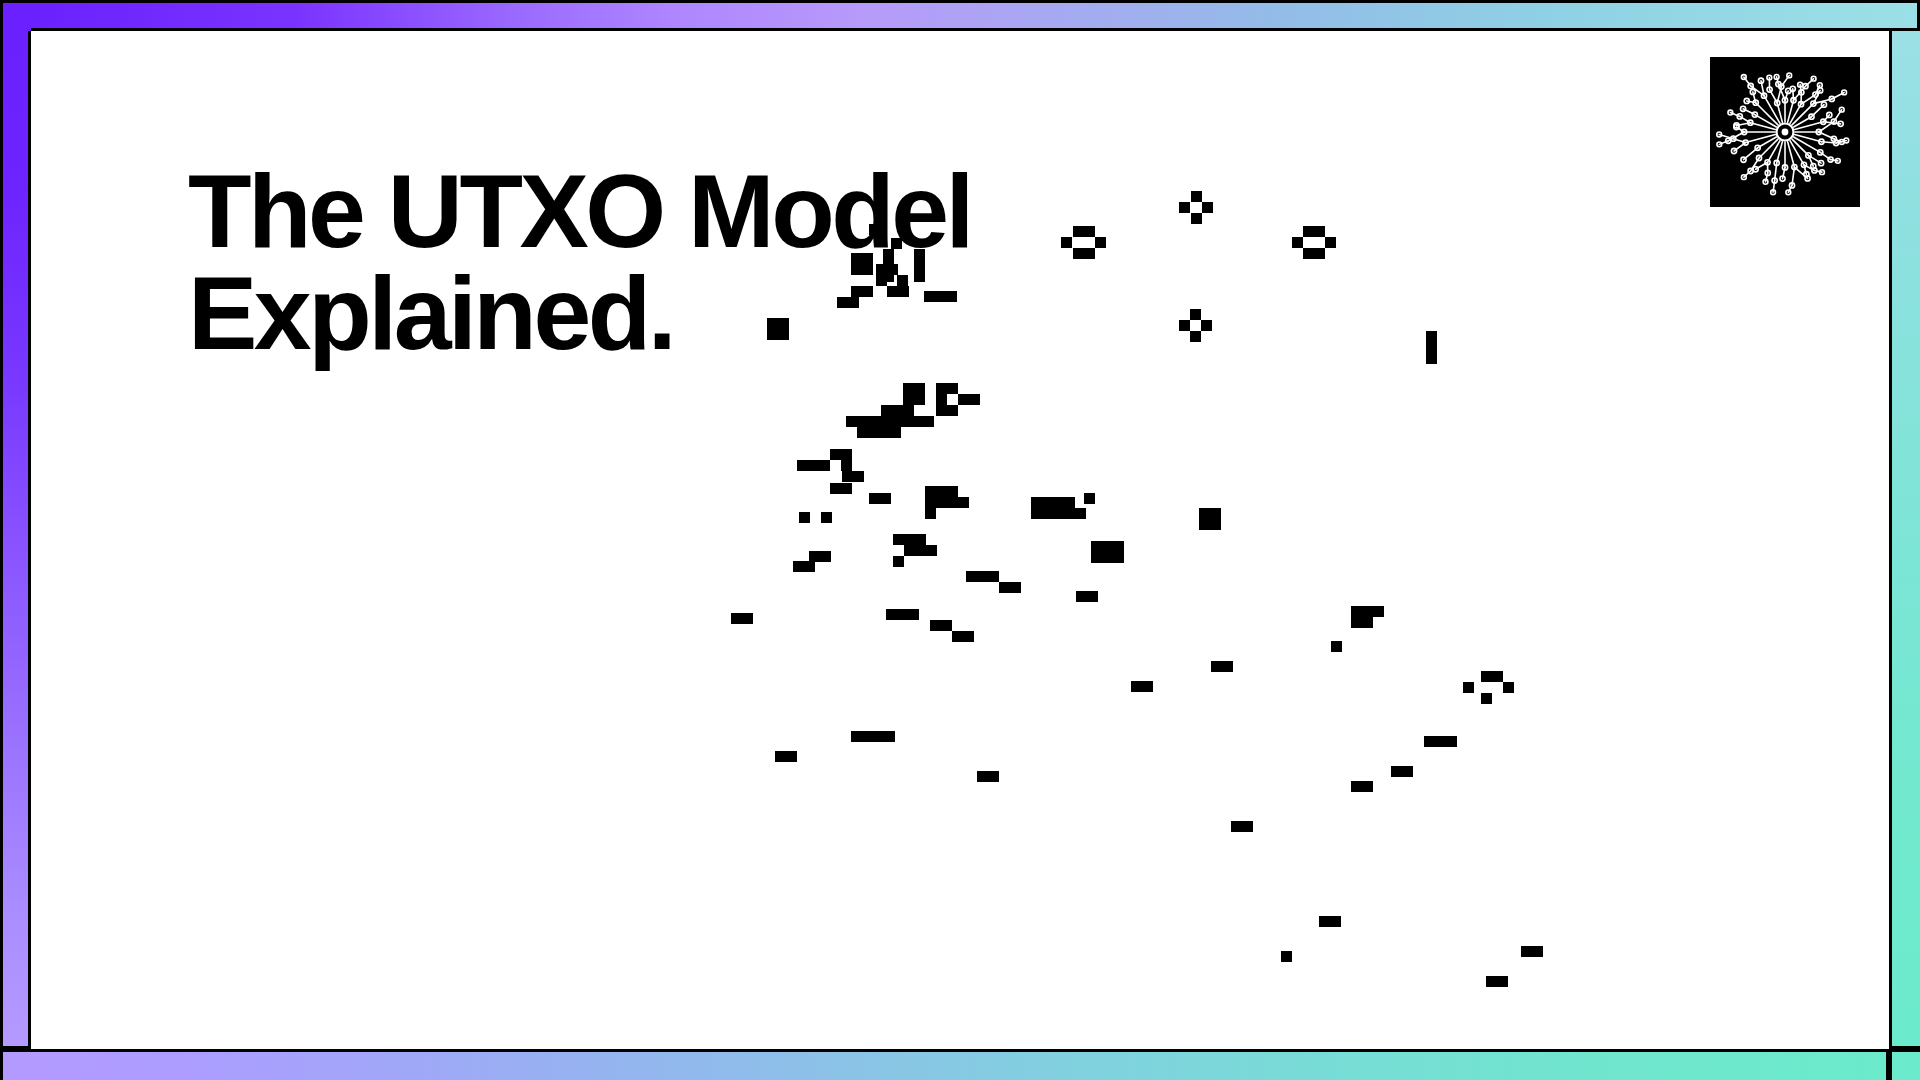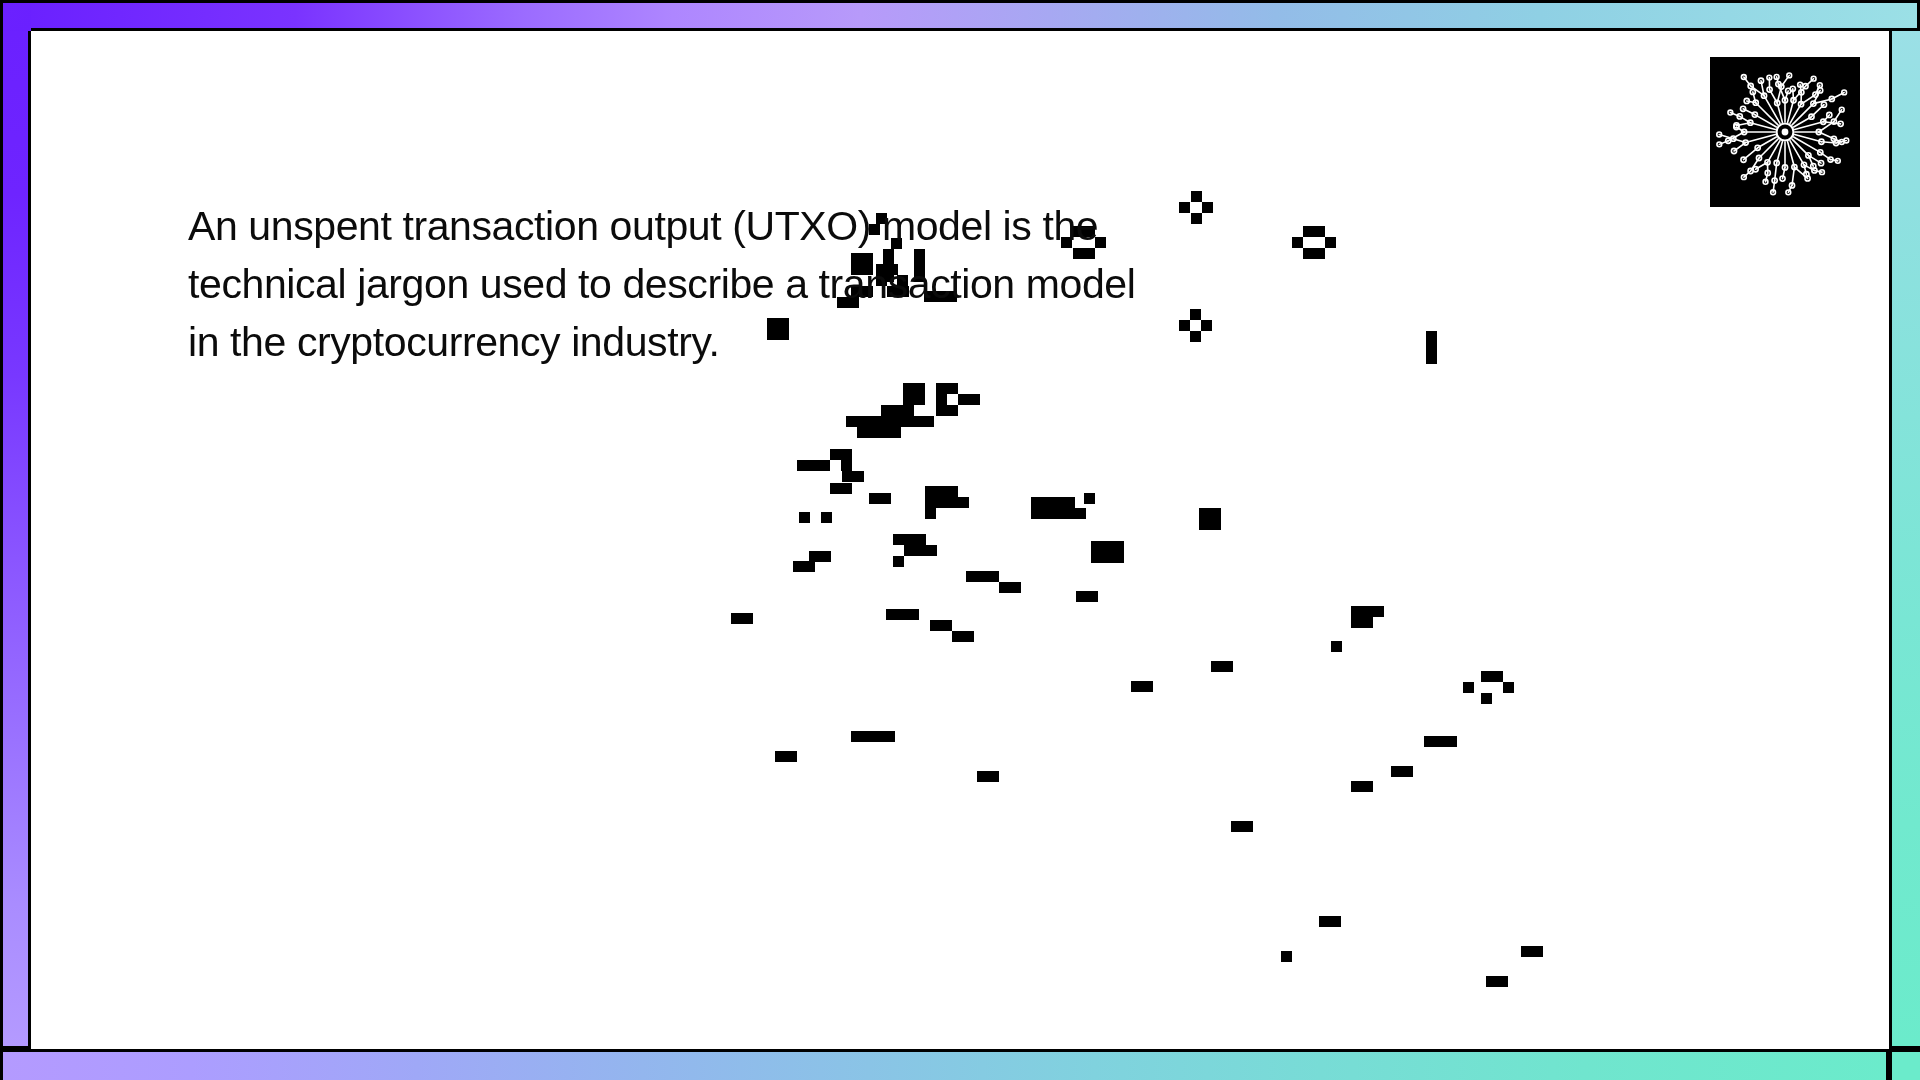--- a/index.html
+++ b/index.html
@@ -483,19 +483,18 @@
             <circle cx="71.33" cy="29.58" r="2.60" fill="none" stroke="#ffffff" stroke-width="1.6"></circle>
             <line x1="71.33" y1="29.58" x2="79.24" y2="18.38"></line>
             <circle cx="79.24" cy="18.38" r="2.40" fill="none" stroke="#ffffff" stroke-width="1.6"></circle>
           </g>
         <circle cx="75" cy="75" r="8.5" fill="none" stroke="#ffffff" stroke-width="2.2"></circle>
         <circle cx="75" cy="75" r="3.4" fill="#ffffff"></circle>
       </svg>
     </div>
 
     <div id="text-block">
-      <p id="subtitle">An unspent transaction output (UTXO) model is the
-technical jargon used to describe a transaction model
-in the cryptocurrency industry.</p>
+      <h1 id="title">The UTXO Model
+Explained.</h1>
     </div>
 
   </div>
 </div>
 
 </body></html>

